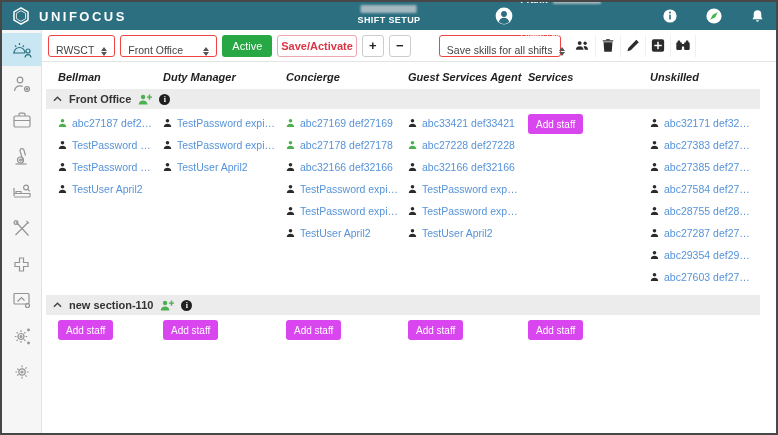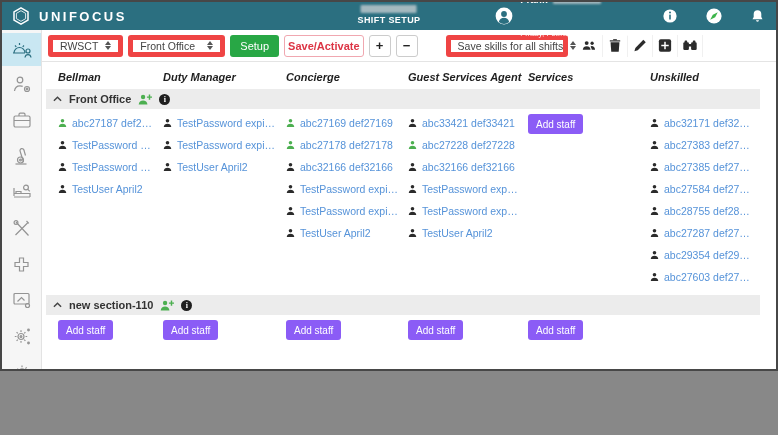--- a/index.html
+++ b/index.html
@@ -1,17 +1,17 @@
 <!DOCTYPE html>
 <html><head>
 <meta charset="utf-8">
 <style>
   * { margin:0; padding:0; box-sizing:border-box; }
   body { background:#888; font-family:"Liberation Sans", sans-serif; }
-  .frame { width:778px; height:371px; border:2px solid #474747; background:#fff;
+  .frame { width:778px; height:435px; border:2px solid #474747; background:#fff;
            position:relative; overflow:hidden; }
 
   
   .topbar { height:28px; background:#2b6f80; display:flex; align-items:center;
             position:relative; padding:0 12px 0 9px; }
   .brand { display:flex; align-items:center; gap:8px; }
   .brand-name { color:#fff; font-weight:bold; font-size:13px; letter-spacing:2.5px; }
   .center-title { position:absolute; left:50%; top:3px; transform:translateX(-50%);
                   display:flex; flex-direction:column; align-items:center; gap:2px; }
   .redact { background:#b9c6cb; border-radius:1px; filter:blur(1.3px); opacity:.85; }
@@ -29,22 +29,22 @@
   .side-item { height:36px; display:flex; align-items:center; justify-content:center;
                color:#949494; cursor:pointer; }
   .side-item.active { background:#c9e7f2; color:#2b6f80; height:33px; }
   .side-item svg { width:20px; height:18px; }
 
   .main { flex:1; display:flex; flex-direction:column; min-width:0; }
 
   
   .toolbar { height:32px; border-bottom:1px solid #e4e4e4; display:flex; align-items:center;
              gap:5px; padding:0 6px; background:#fff; flex:none; }
-  .sel { border:5px solid #ef4444; border-radius:3px; height:22px; display:flex;
-         align-items:center; gap:7px; padding:0 7px; font-size:10.5px; color:#444;
+  .sel { border:1px solid #ef4444; border-radius:3px; height:22px; display:flex;
+         align-items:flex-end; gap:7px; padding:0 7px; font-size:10.5px; color:#444;
          background:#fff; cursor:pointer; }
   .sel .lbl { white-space:nowrap; }
   .sel.wide { justify-content:space-between; }
   .arrows { display:flex; flex-direction:column; gap:1px; }
   .arrows i { display:block; width:0; height:0; border-left:3px solid transparent;
               border-right:3px solid transparent; }
   .arrows .up { border-bottom:4px solid #555; }
   .arrows .dn { border-top:4px solid #555; }
   .btn-setup { background:#28a745; color:#fff; border:none; border-radius:3px; height:22px;
                padding:0 10px; font-size:11px; cursor:pointer; font-family:inherit; }
@@ -79,21 +79,21 @@
               justify-content:center; font-family:"Liberation Serif", serif; cursor:pointer; }
   .staff-grid { padding-top:3px; padding-bottom:4px; }
   .cell { min-width:0; padding-right:8px; }
   .entry { height:22px; display:flex; align-items:center; gap:5px; min-width:0; }
   .p-ic { display:flex; flex:none; }
   .p-ic svg { width:9px; height:10px; fill:currentColor; }
   .p-ic.default { color:#2b2b2b; }
   .p-ic.active { color:#4caf50; }
   .ename { font-size:10.5px; color:#5693d9; white-space:nowrap; overflow:hidden;
            text-overflow:ellipsis; cursor:pointer; }
-  .btn-add { background:#8b5cf6; color:#fff; border:none; border-radius:3px; height:20px;
+  .btn-add { background:#d946ef; color:#fff; border:none; border-radius:3px; height:20px;
              padding:0 8px; font-size:10px; cursor:pointer; margin-top:2px;
              font-family:inherit; }
 </style>
 </head>
 <body>
 
 <div class="frame">
 
   <header class="topbar">
     <div class="brand">
@@ -257,21 +257,21 @@
               <i class="dn"></i>
             </span>
         </div>
         <div class="sel wide" style="width:97px;">
           <span class="lbl">Front Office</span>
           <span class="arrows">
               <i class="up"></i>
               <i class="dn"></i>
             </span>
         </div>
-        <button class="btn-setup">Setup</button>
+        <button class="btn-setup">Active</button>
         <button class="btn-save">Save/Activate</button>
         <button class="btn-sq">+</button>
         <button class="btn-sq">−</button>
         <span class="tb-gap"></span>
         <div class="sel wide" style="width:122px;">
           <span class="lbl">Save skills for all shifts</span>
           <span class="arrows">
               <i class="up"></i>
               <i class="dn"></i>
             </span>

